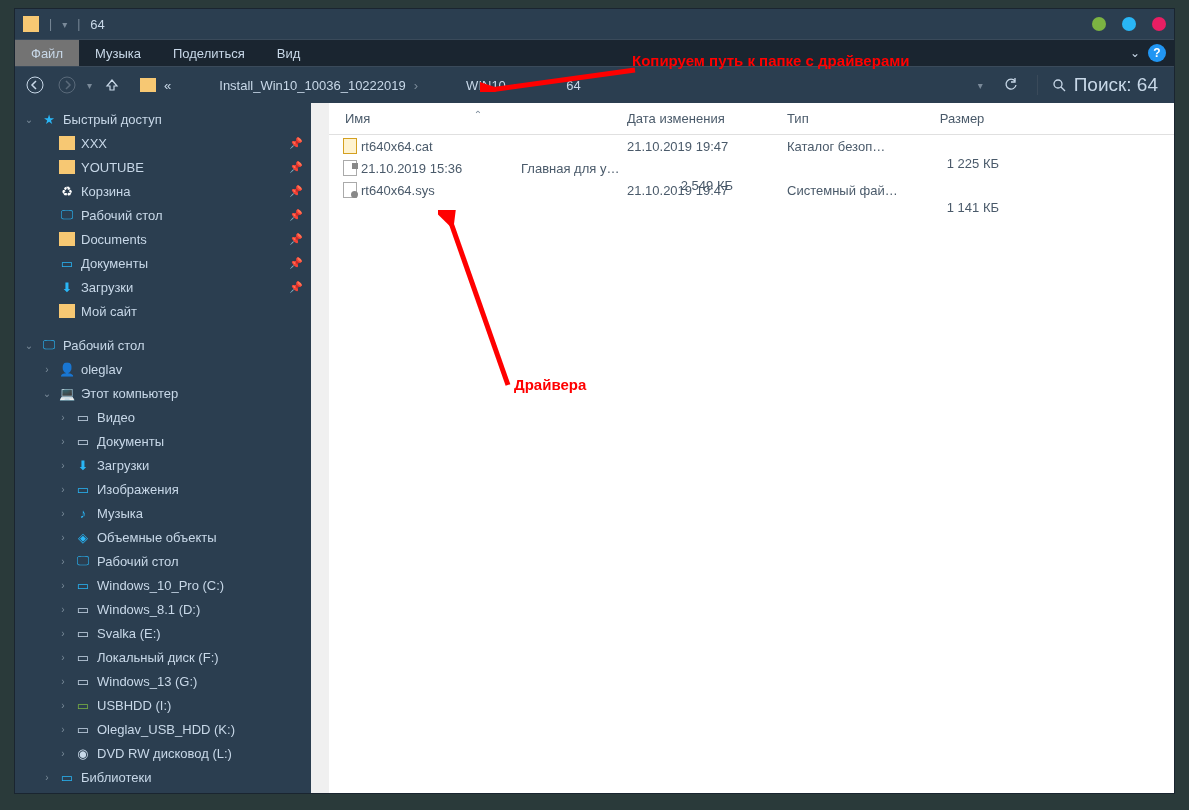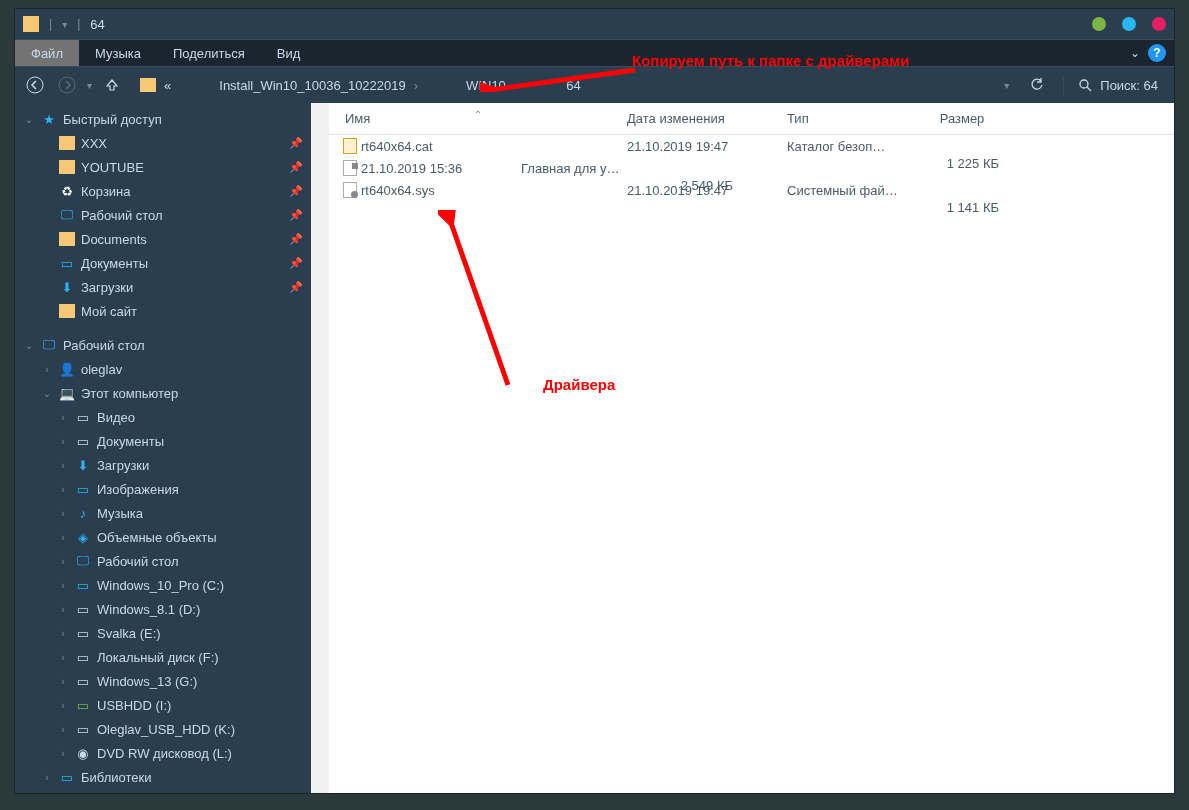--- a/index.html
+++ b/index.html
@@ -19,21 +19,21 @@
 .ribbon .tab { padding: 0 16px; color: #c8d8e8; font-size: 13px; height: 100%; display: flex; align-items: center; cursor: pointer; }
 .ribbon .tab.active { background: #737373; }
 .ribbon .expand { margin-left: auto; color: #c8d8e8; padding: 0 8px; font-size: 12px; }
 .ribbon .help { width: 18px; height: 18px; background: #2196f3; border-radius: 50%; color: #fff; display: flex; align-items: center; justify-content: center; font-size: 12px; margin-right: 8px; font-weight: bold; }
 .navbar { height: 36px; background: #2b3e50; display: flex; align-items: center; padding: 0 8px; gap: 8px; }
 .nav-btn { width: 24px; height: 24px; display: flex; align-items: center; justify-content: center; color: #c8d8e8; cursor: pointer; }
 .breadcrumb { flex: 1; display: flex; align-items: center; gap: 8px; color: #c8d8e8; font-size: 13px; padding: 0 8px; }
 .breadcrumb .folder-icon-sm { width: 16px; height: 14px; background: #f7c873; }
 .breadcrumb .sep { color: #7a8a99; }
 .breadcrumb .seg { cursor: pointer; margin-left: 40px; }
-.search { display: flex; align-items: center; gap: 8px; color: #c8d8e8; font-size: 13px; margin-right: 8px; }
+.search { display: flex; align-items: center; gap: 8px; color: #c8d8e8; font-size: 19px; margin-right: 8px; }
 .body { flex: 1; display: flex; overflow: hidden; }
 .sidebar { width: 296px; background: #2b3e50; overflow-y: auto; padding: 4px 0; }
 .tree-item { display: flex; align-items: center; height: 24px; padding: 0 8px; color: #c8d8e8; font-size: 13px; cursor: pointer; position: relative; }
 .tree-item .chev { width: 12px; display: inline-flex; justify-content: center; color: #7a8a99; font-size: 10px; }
 .tree-item .icon { width: 16px; height: 14px; margin: 0 6px; display: inline-flex; align-items: center; justify-content: center; }
 .tree-item .pin { margin-left: auto; color: #5a7a99; font-size: 11px; }
 .icon.folder { background: #f7c873; }
 .icon.star { color: #29b6f6; }
 .icon.recycle { color: #fff; }
 .icon.desktop { color: #29b6f6; }
@@ -351,13 +351,13 @@
 <div class="annotation" style="top:52px;left:632px;">Копируем путь к папке с драйверами</div>
 
 <svg class="arrow-svg" style="top:210px;left:438px;" width="80" height="180">
   <defs>
       <marker id="ah2" markerWidth="10" markerHeight="10" refX="2" refY="5" orient="auto">
         <path d="M10 0 L0 5 L10 10 Z" fill="#ff0000"></path>
       </marker>
     </defs>
   <line x1="70" y1="175" x2="12" y2="10" stroke="#ff0000" stroke-width="5" marker-end="url(#ah2)"></line>
 </svg>
-<div class="annotation" style="top:376px;left:514px;margin-left:29px;">Драйвера</div>
+<div class="annotation" style="top:376px;left:514px;">Драйвера</div>
 
 </body></html>

